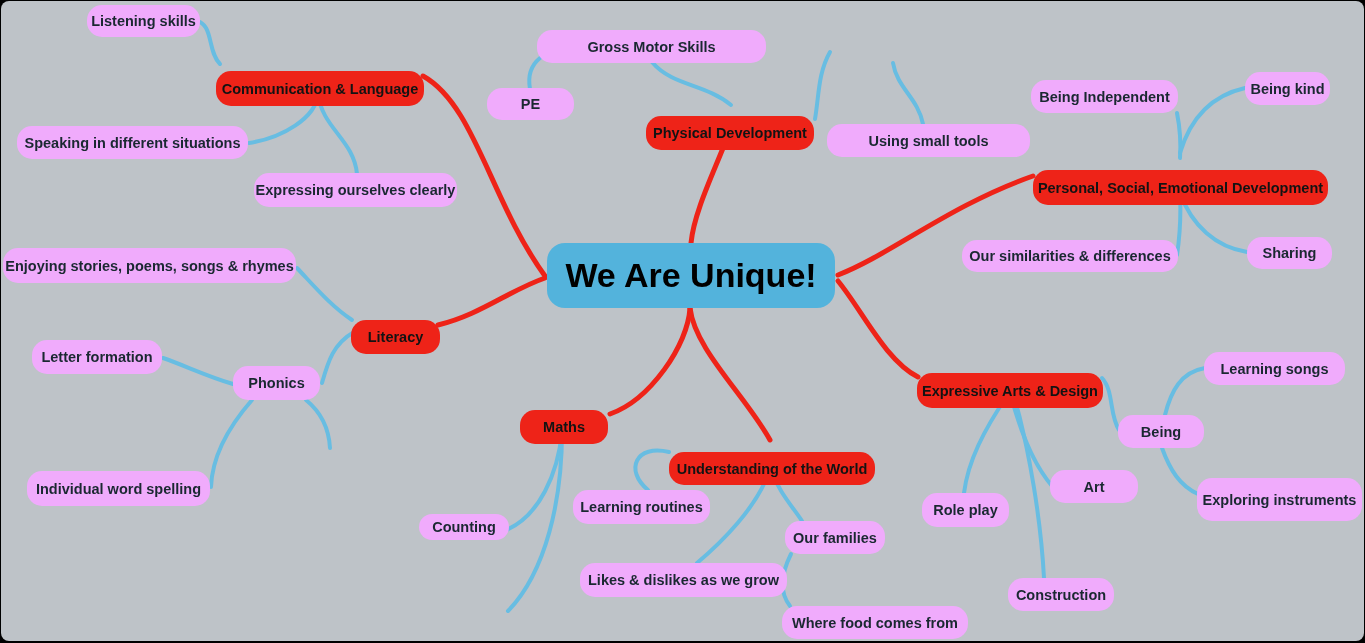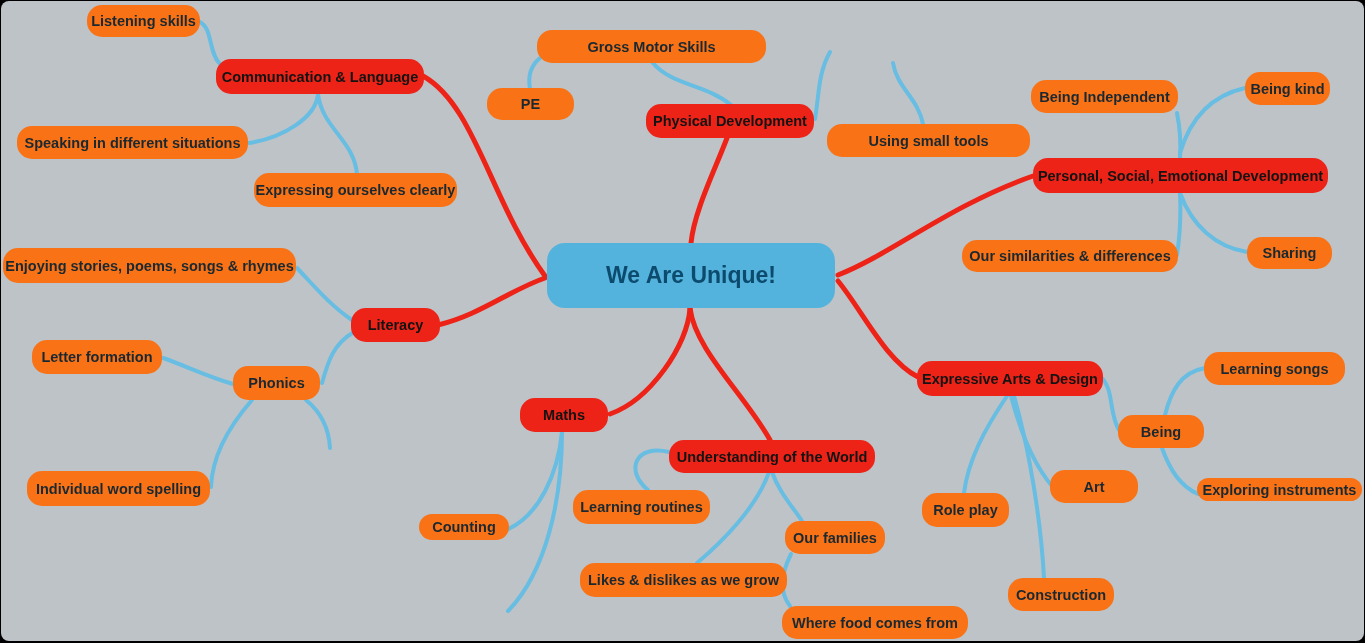--- a/index.html
+++ b/index.html
@@ -3,23 +3,23 @@
 <meta charset="utf-8">
 <style>
   html,body{margin:0;padding:0;background:#000;}
   .frame{position:relative;width:1365px;height:643px;background:#000;overflow:hidden;
          font-family:"Liberation Sans","DejaVu Sans",sans-serif;}
   .canvas{position:absolute;left:1px;top:1px;right:1px;bottom:2px;background:#bec3c8;border-radius:8px;}
   .links{position:absolute;left:0;top:0;width:1365px;height:643px;}
   .node{position:absolute;display:flex;align-items:center;justify-content:center;
         box-sizing:border-box;border-radius:15px;white-space:nowrap;
         font-size:14.5px;font-weight:600;color:#1a2831;height:34px;cursor:default;}
-  .child{background:#f97316;}
-  .branch{background:#ee2318;color:#131313;}
-  .center{background:#53b3dc;border-radius:18px;font-size:23px;font-weight:800;color:#0c4a6e;}
+  .child{background:#f0abfc;}
+  .branch{background:#ee2318;color:#131313;margin-top:12px;}
+  .center{background:#53b3dc;border-radius:18px;font-size:34px;font-weight:800;color:#000000;}
 </style>
 </head>
 <body>
 
 <div class="frame">
   <div class="canvas"></div>
 
   <svg class="links" viewBox="0 0 1365 643">
     <g fill="none" stroke="#68bde2" stroke-width="4" stroke-linecap="round">
       <path d="M 200 22 C 213 29, 208 52, 220 64"></path>
@@ -91,17 +91,17 @@
 
   <div class="node branch" style="left:669px;top:440px;width:206px;height:33px">Understanding of the World</div>
   <div class="node child" style="left:573px;top:490px;width:137px;height:34px">Learning routines</div>
   <div class="node child" style="left:785px;top:521px;width:100px;height:33px">Our families</div>
   <div class="node child" style="left:782px;top:606px;width:186px;height:33px">Where food comes from</div>
   <div class="node child" style="left:580px;top:563px;width:207px;height:34px">Likes &amp; dislikes as we grow</div>
 
   <div class="node branch" style="left:917px;top:361px;width:186px;height:35px">Expressive Arts &amp; Design</div>
   <div class="node child" style="left:1118px;top:415px;width:86px;height:33px">Being</div>
   <div class="node child" style="left:1204px;top:352px;width:141px;height:33px">Learning songs</div>
-  <div class="node child" style="left:1197px;top:478px;width:165px;height:23px">Exploring instruments</div>
+  <div class="node child" style="left:1197px;top:478px;width:165px;height:43px">Exploring instruments</div>
   <div class="node child" style="left:922px;top:493px;width:87px;height:34px">Role play</div>
   <div class="node child" style="left:1050px;top:470px;width:88px;height:33px">Art</div>
   <div class="node child" style="left:1008px;top:578px;width:106px;height:33px">Construction</div>
 </div>
 
 </body></html>

